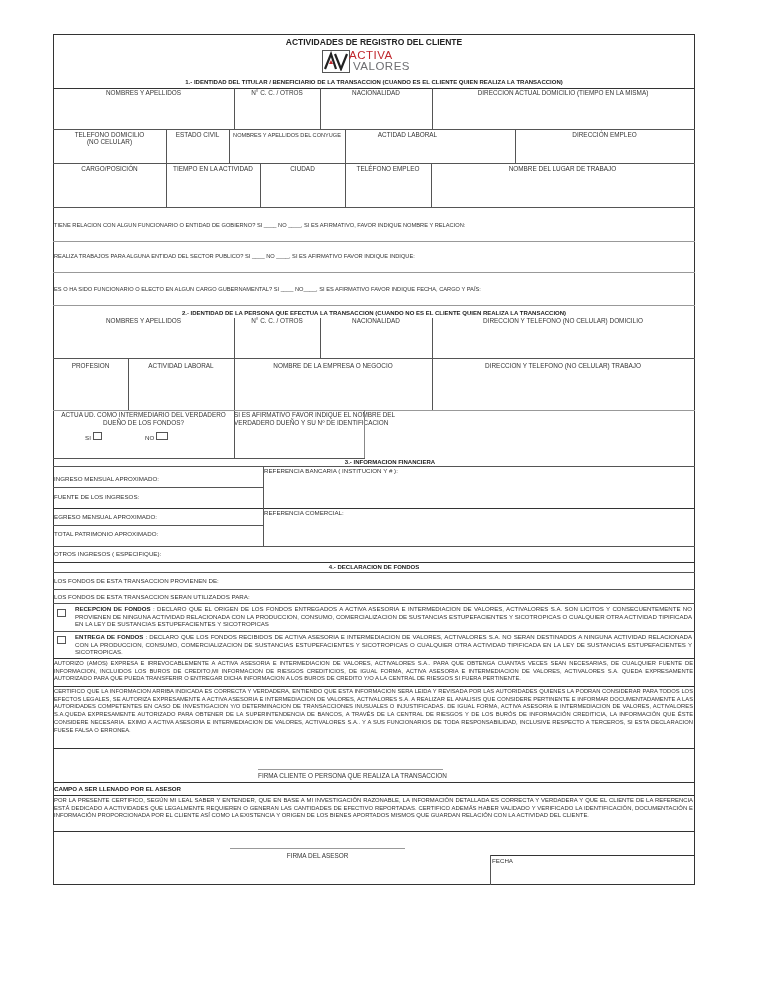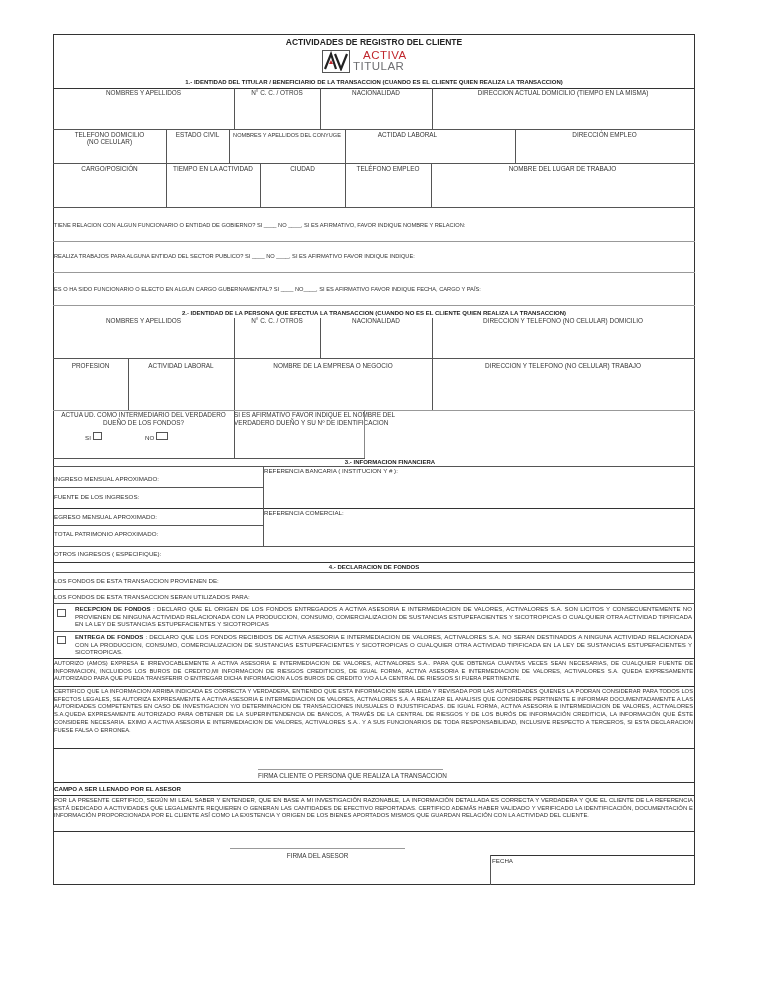--- a/index.html
+++ b/index.html
@@ -29,22 +29,22 @@
 
 <div class="title">ACTIVIDADES DE REGISTRO DEL CLIENTE</div>
 <div class="logo">
   <div class="logo-box">
     <svg width="26" height="20" viewBox="0 0 26 20">
       <polyline points="2,18 8,3 13,18" fill="none" stroke="#222" stroke-width="2.2"></polyline>
       <polyline points="12,3 18,18 24,3" fill="none" stroke="#222" stroke-width="2.2"></polyline>
       <polygon points="6,13 10,13 8,9" fill="#c0272d"></polygon>
     </svg>
   </div>
-  <div class="logo-a" style="left:41px;top:0px;color:#c0272d;">ACTIVA</div>
-  <div class="logo-a" style="left:31px;top:11px;color:#6d6e71;">TITULAR</div>
+  <div class="logo-a" style="left:27px;top:0px;color:#c0272d;">ACTIVA</div>
+  <div class="logo-a" style="left:31px;top:11px;color:#6d6e71;">VALORES</div>
 </div>
 
 <div class="sechead" style="left:53px;width:642px;top:79px;">1.- IDENTIDAD DEL TITULAR / BENEFICIARIO DE LA TRANSACCION (CUANDO ES EL CLIENTE QUIEN REALIZA LA TRANSACCION)</div>
 <div class="hl thick" style="left:53px;width:642px;top:88px;"></div>
 <div class="lbl" style="left:53px;width:181px;top:89px;">NOMBRES Y APELLIDOS</div>
 <div class="lbl" style="left:234px;width:86px;top:89px;">N° C. C. / OTROS</div>
 <div class="lbl" style="left:320px;width:112px;top:89px;">NACIONALIDAD</div>
 <div class="lbl" style="left:432px;width:262px;top:89px;">DIRECCION ACTUAL DOMICILIO (TIEMPO EN LA MISMA)</div>
 <div class="vl" style="left:234px;top:88px;height:41px;"></div>
 <div class="vl" style="left:320px;top:88px;height:41px;"></div>

